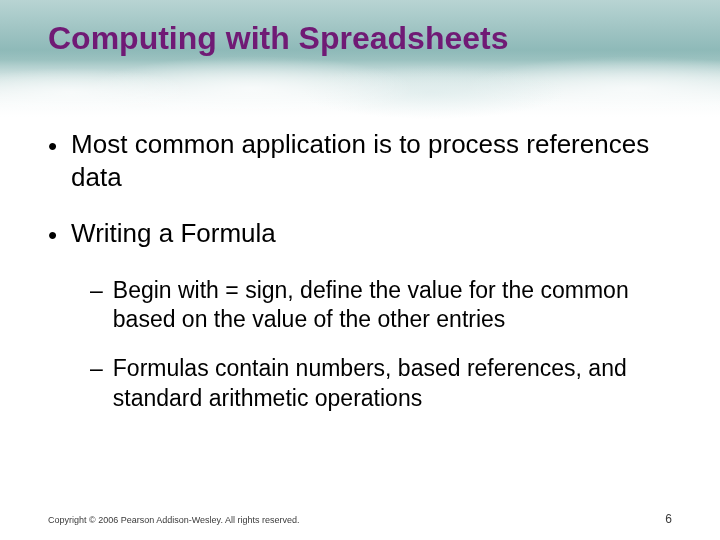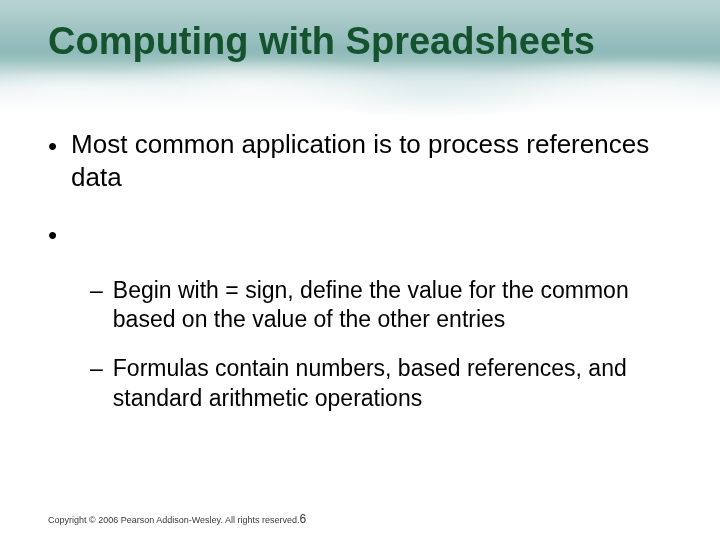--- a/index.html
+++ b/index.html
@@ -30,23 +30,23 @@
       radial-gradient(ellipse 200px 40px at 10% 60%, rgba(255,255,255,0.6) 0%, transparent 60%),
       radial-gradient(ellipse 250px 50px at 35% 55%, rgba(255,255,255,0.7) 0%, transparent 65%),
       radial-gradient(ellipse 220px 45px at 60% 60%, rgba(220,235,235,0.6) 0%, transparent 60%),
       radial-gradient(ellipse 260px 50px at 88% 55%, rgba(255,255,255,0.65) 0%, transparent 65%),
       linear-gradient(to bottom, transparent 0%, rgba(255,255,255,0.5) 40%, #ffffff 100%);
   }
   .title {
     position: absolute;
     top: 20px;
     left: 48px;
-    font-size: 38px;
+    font-size: 32px;
     font-weight: bold;
-    color: #14532d;
+    color: #701a75;
     z-index: 2;
   }
   .content {
     position: absolute;
     top: 128px;
     left: 48px;
     right: 48px;
     color: #000;
   }
   .bullet-l1 {
@@ -70,20 +70,21 @@
   .bullet-l2 .dash {
     flex: 0 0 auto;
     margin-right: 10px;
   }
   .footer {
     position: absolute;
     bottom: 14px;
     left: 48px;
     right: 48px;
     display: flex;
+    justify-content: space-between;
     align-items: baseline;
     font-size: 9px;
     color: #3a3a3a;
   }
   .page-num {
     font-size: 12px;
     color: #3a3a3a;
   }
 </style>
 </head>
@@ -95,20 +96,21 @@
 
 <div class="content">
 
   <div class="bullet-l1">
     <span class="dot">•</span>
     <span>Most common application is to process references data</span>
   </div>
 
   <div class="bullet-l1">
     <span class="dot">•</span>
+    <span>Writing a Formula</span>
   </div>
 
   <div class="bullet-l2">
     <span class="dash">–</span>
     <span>Begin with = sign, define the value for the common based on the value of the other entries</span>
   </div>
 
   <div class="bullet-l2">
     <span class="dash">–</span>
     <span>Formulas contain numbers, based references, and standard arithmetic operations</span>

